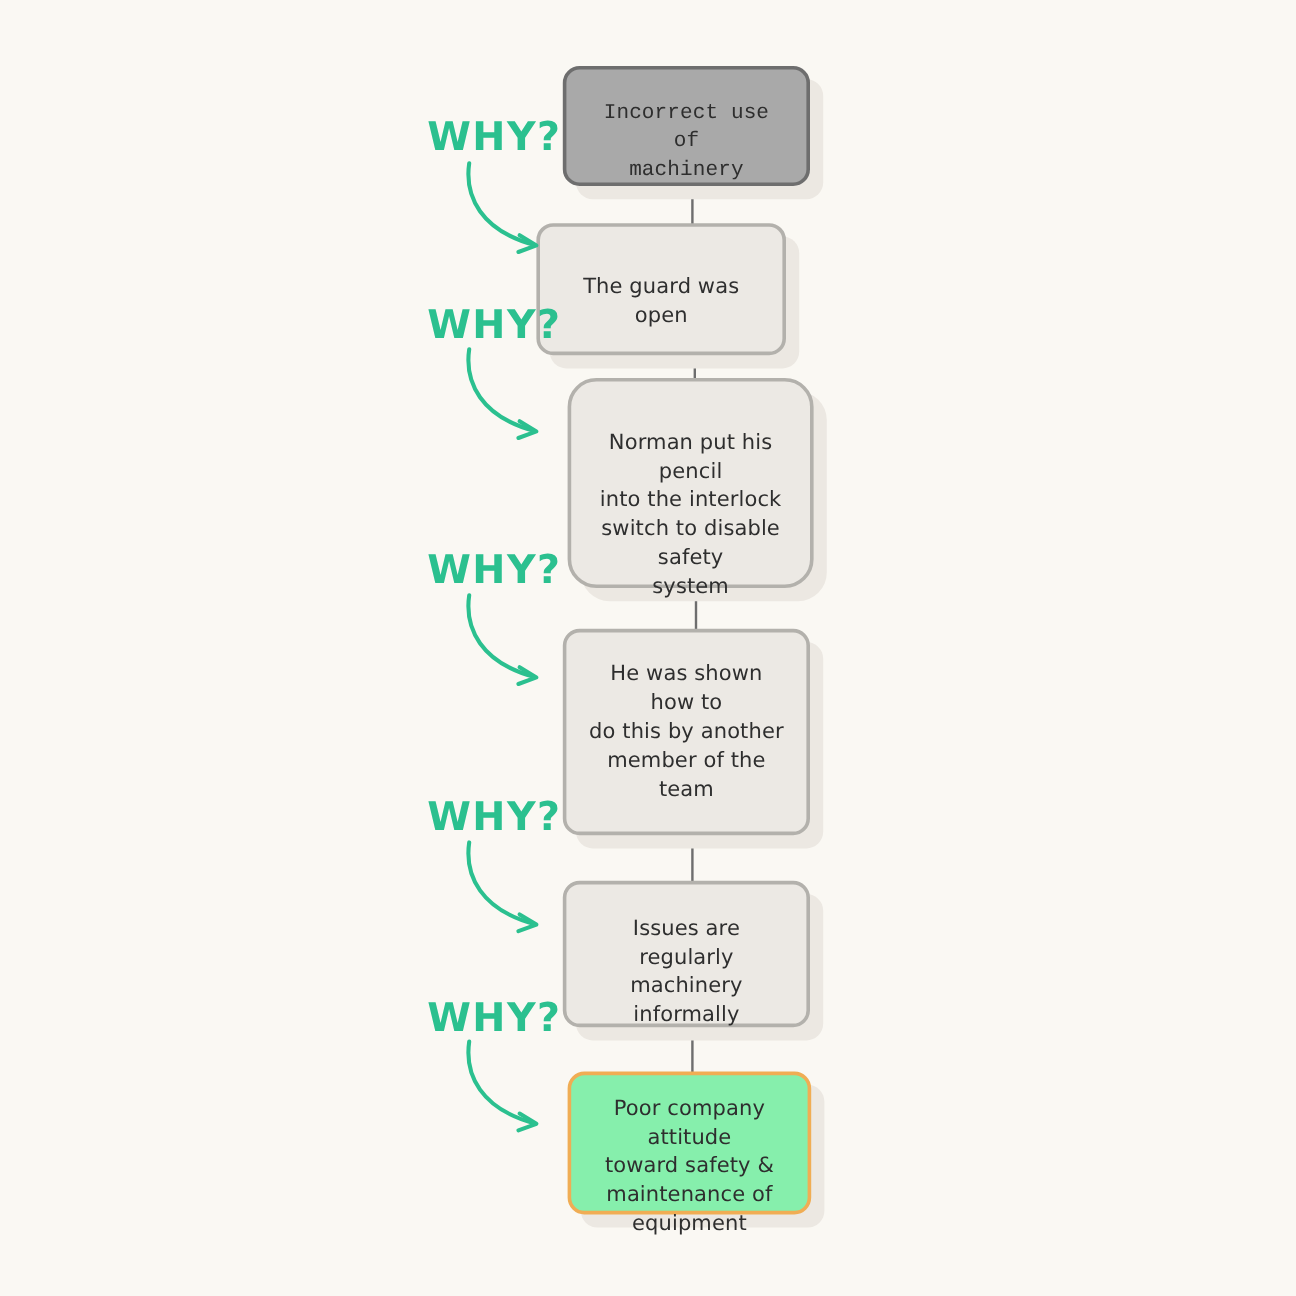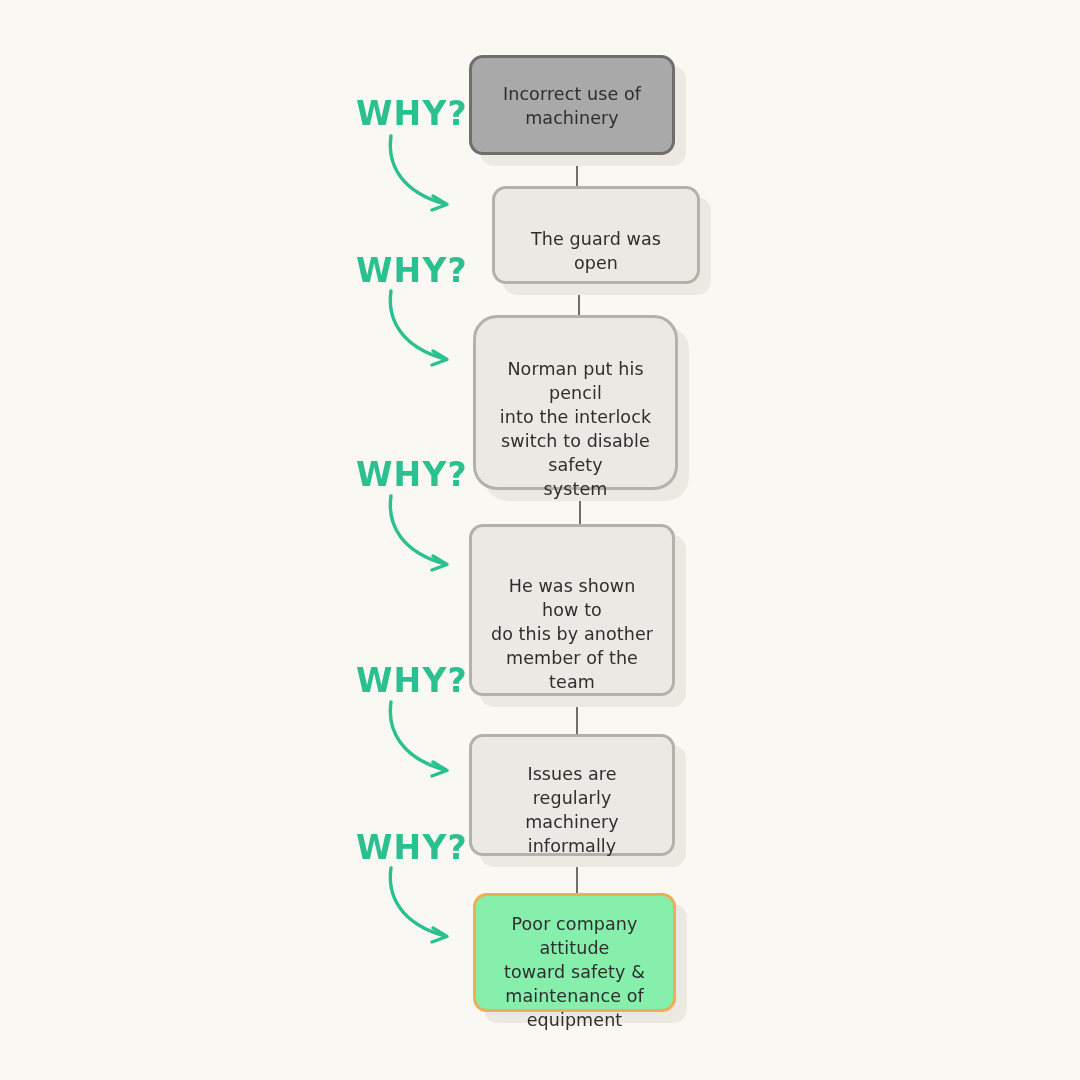--- a/index.html
+++ b/index.html
@@ -87,34 +87,34 @@
 <div id="canvas">
   <div id="connector-layer">
       <div class="connector" style="left: 576px; top: 152px; height: 36px;"></div>
       <div class="connector" style="left: 578px; top: 281px; height: 36px;"></div>
       <div class="connector" style="left: 579px; top: 487px; height: 39px;"></div>
       <div class="connector" style="left: 576px; top: 693px; height: 43px;"></div>
       <div class="connector" style="left: 576px; top: 853px; height: 42px;"></div>
     </div>
   <div id="node-layer">
       <div class="node gray" style="left: 469px; top: 55px; width: 206px; height: 100px; background: rgb(169, 169, 169); border-color: rgb(110, 110, 110);">
-        <div class="node-label" style="margin-top: 24px;">Incorrect use of
+        <div class="node-label" style="margin-top: 24px; font-family: Liberation Mono, monospace;">Incorrect use of
 machinery</div>
       </div>
-      <div class="node neutral" style="left: 492px; top: 186px; width: 208px; height: 98px; background: rgb(236, 233, 228); border-color: rgb(179, 177, 172);">
+      <div class="node neutral" style="left: 447px; top: 186px; width: 208px; height: 110px; background: rgb(236, 233, 228); border-color: rgb(179, 177, 172);">
         <div class="node-label" style="margin-top: 38px;">The guard was open</div>
       </div>
       <div class="node neutral" style="left: 473px; top: 315px; width: 205px; height: 175px; background: rgb(236, 233, 228); border-color: rgb(179, 177, 172); border-radius: 24px;">
         <div class="node-label" style="margin-top: 39px;">Norman put his pencil
 into the interlock
 switch to disable safety
 system</div>
       </div>
       <div class="node neutral" style="left: 469px; top: 524px; width: 206px; height: 172px; background: rgb(236, 233, 228); border-color: rgb(179, 177, 172);">
-        <div class="node-label" style="margin-top: 47px;">He was shown how to
+        <div class="node-label" style="margin-top: 23px;">He was shown how to
 do this by another
 member of the team</div>
       </div>
       <div class="node neutral" style="left: 469px; top: 734px; width: 206px; height: 122px; background: rgb(236, 233, 228); border-color: rgb(179, 177, 172);">
         <div class="node-label" style="margin-top: 25px;">Issues are regularly
 machinery informally</div>
       </div>
       <div class="node accent" style="left: 473px; top: 893px; width: 203px; height: 119px; background: #86efac; border-color: rgb(240, 173, 84);">
         <div class="node-label" style="margin-top: 16px;">Poor company attitude
 toward safety &amp;

